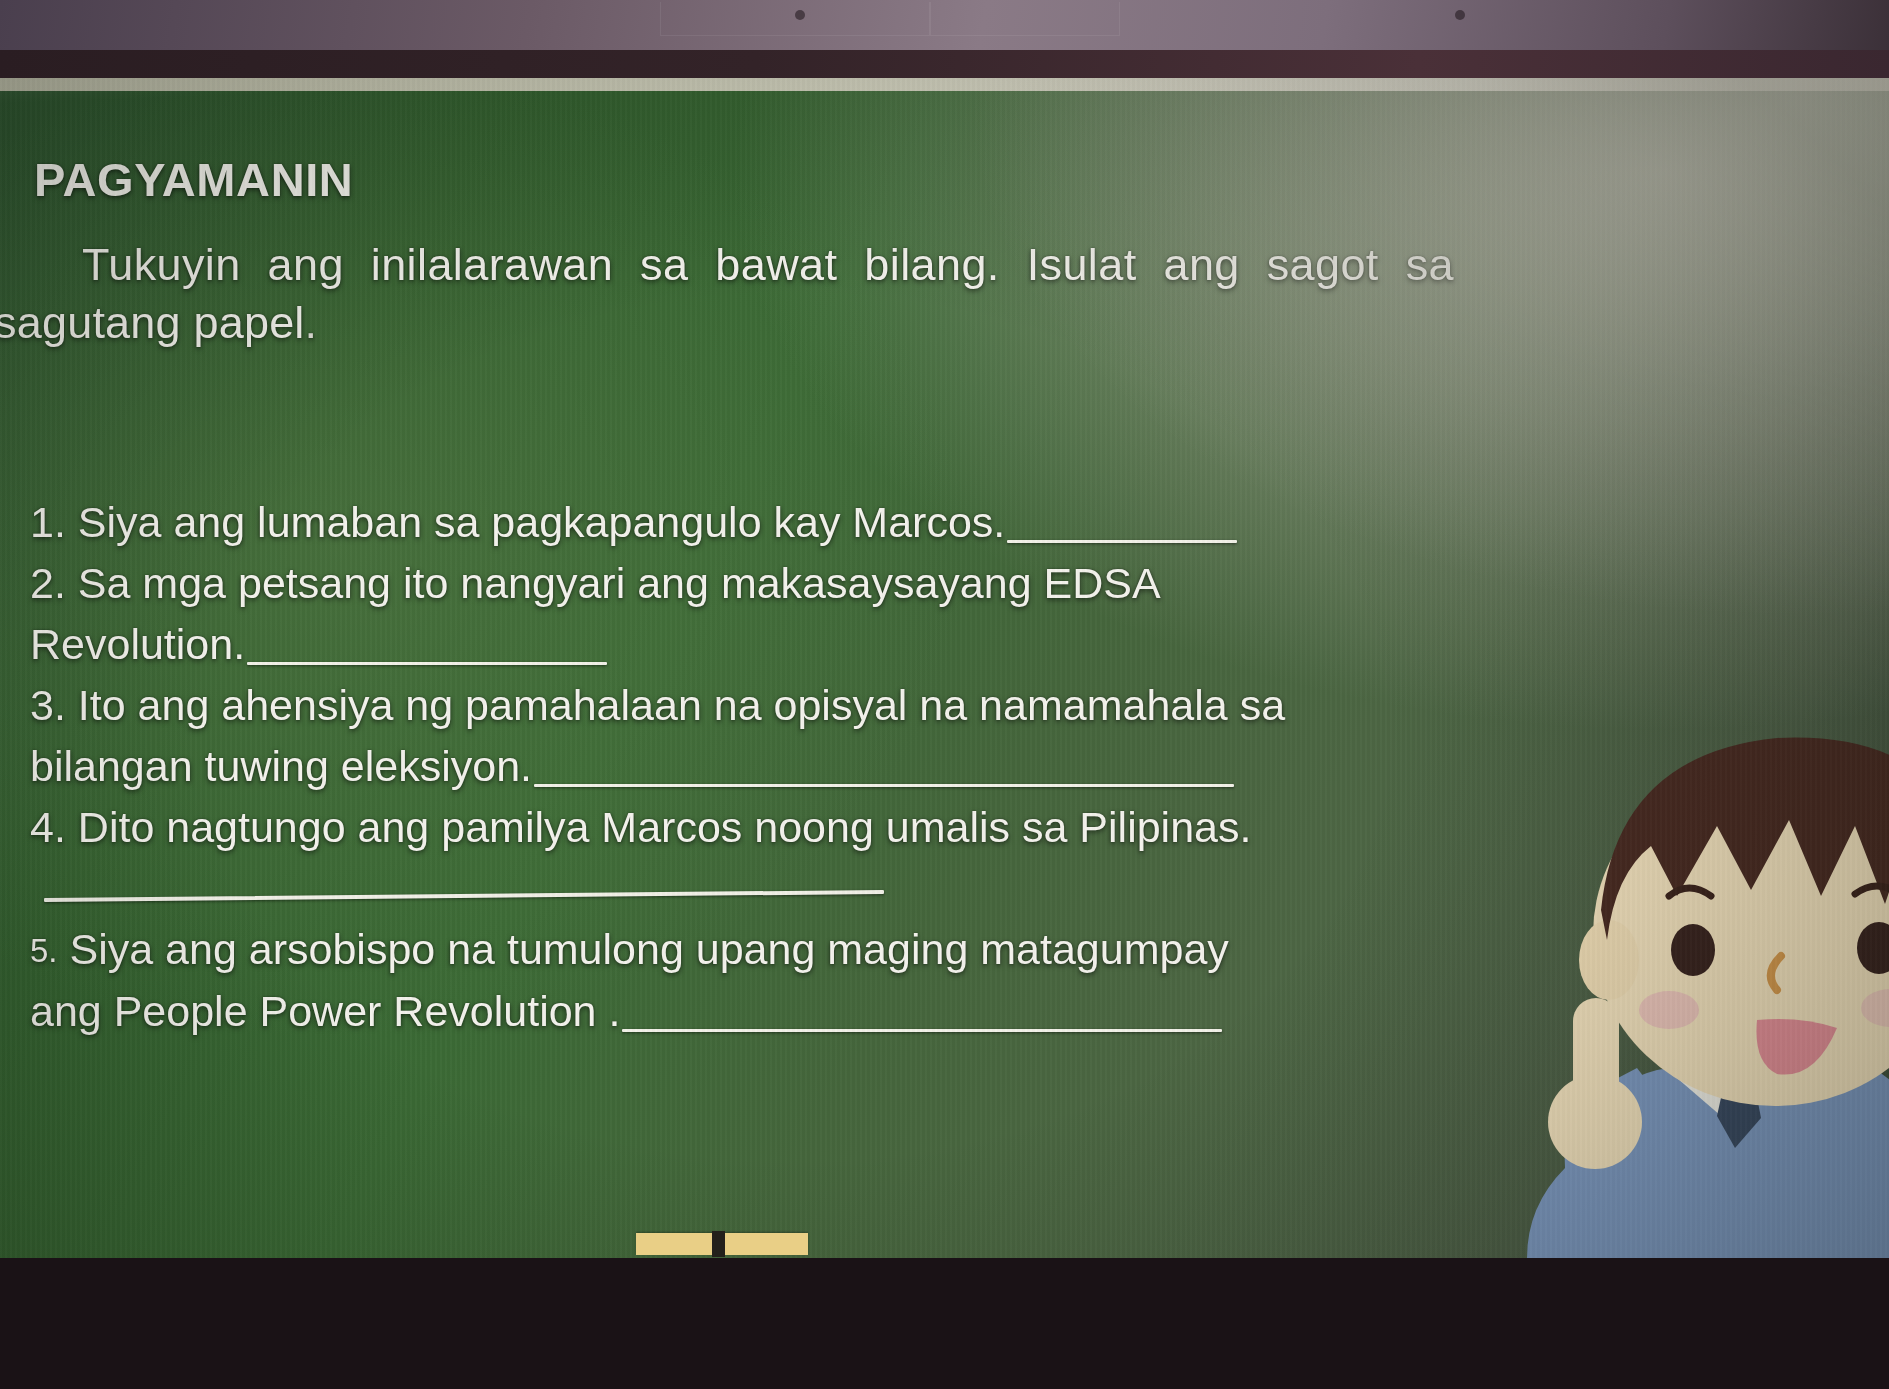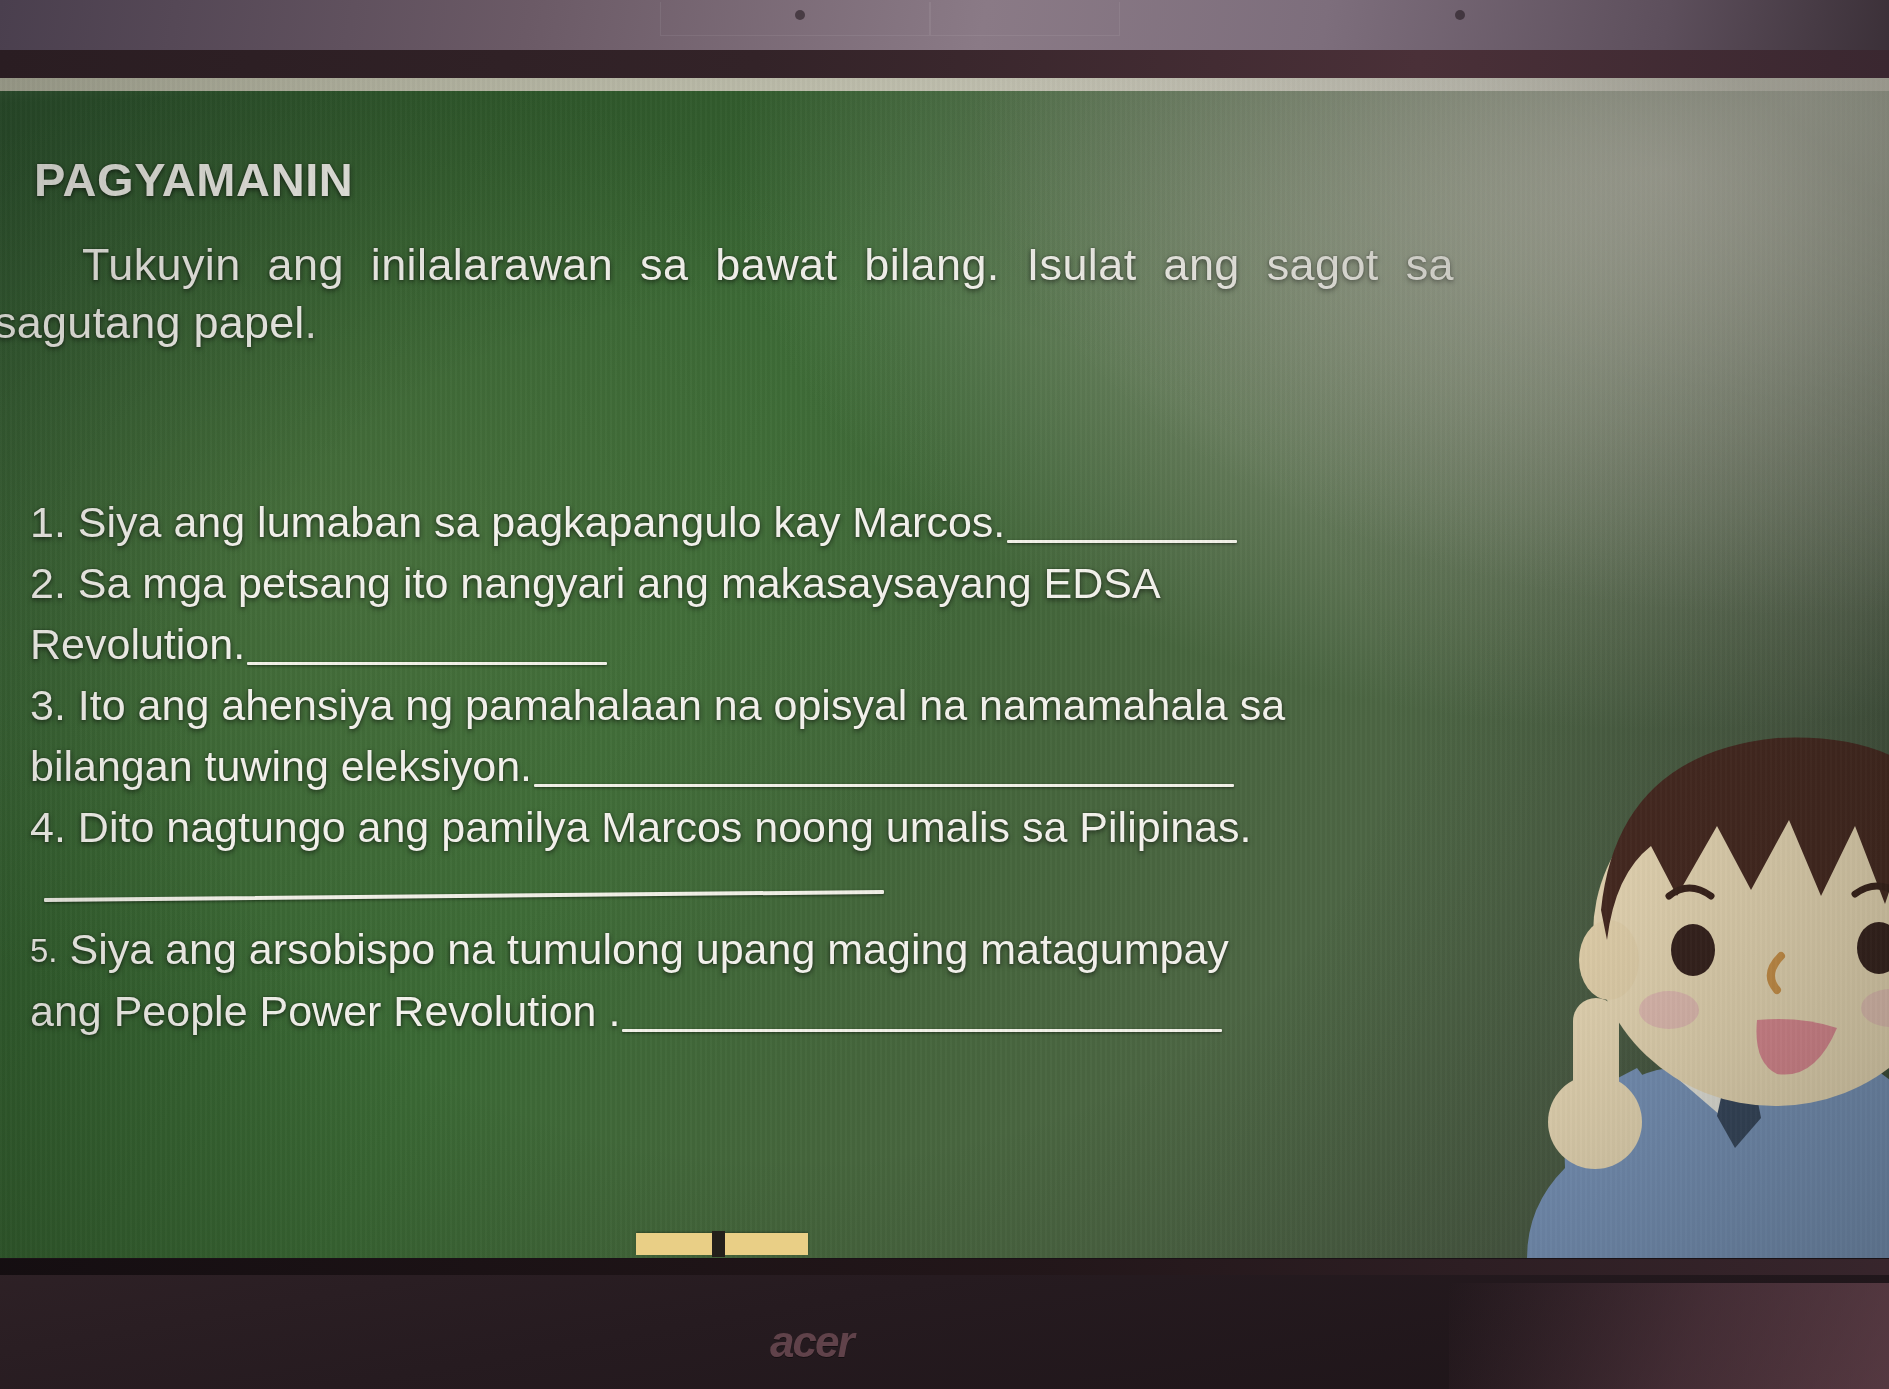--- a/index.html
+++ b/index.html
@@ -353,19 +353,14 @@
 
     <div class="scanlines"></div>
     <div class="glare"></div>
     <div class="vignette"></div>
 
     <div class="slide-marker">
       <div class="notch"></div>
     </div>
   </div>
 
-  <div class="bezel-bottom">
-    <div class="hinge"></div>
-    <div class="right-panel"></div>
-    <div class="acer-logo">acer</div>
-  </div>
 
 </div>
 
 </body></html>

